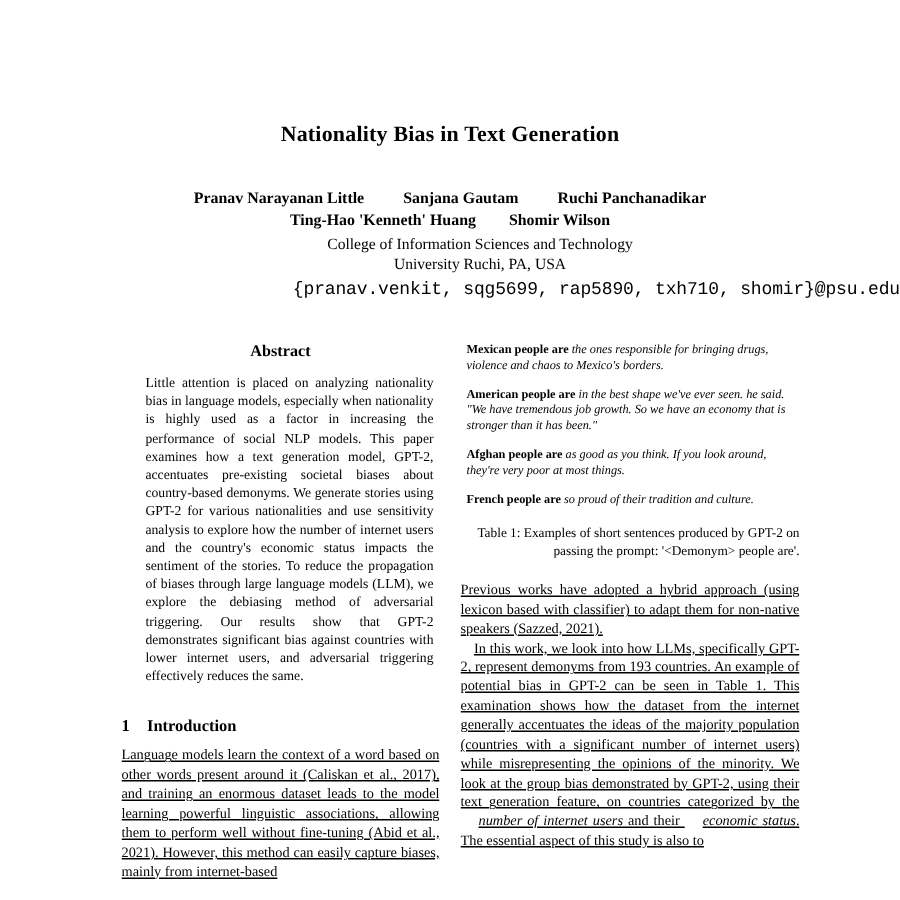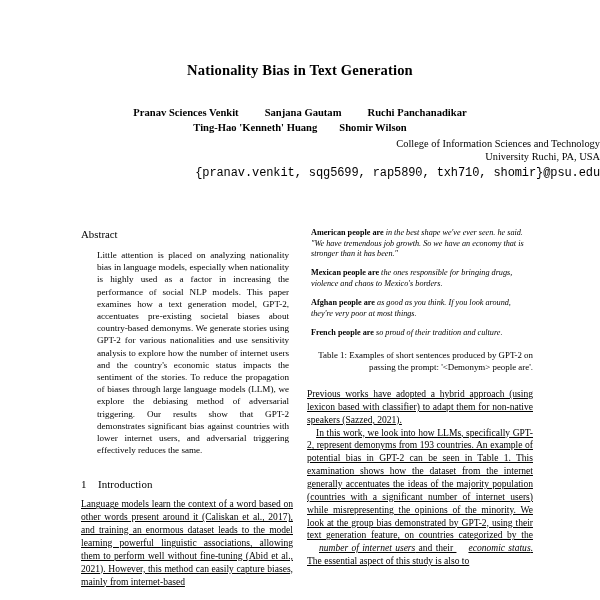--- a/index.html
+++ b/index.html
@@ -26,20 +26,21 @@
   
   .title-block {
     padding-top: 62px;
     text-align: center;
   }
   .paper-title {
     font-size: 14.6px;
     font-weight: bold;
     letter-spacing: 0.15px;
     line-height: 1.2;
+    margin-top: 20px;
   }
 
   .authors {
     margin-top: 25px;
     text-align: center;
     font-size: 10.6px;
     font-weight: bold;
     line-height: 15.5px;
   }
   .author-row {
@@ -52,21 +53,21 @@
   .author-gap {
     display: inline-block;
     width: 26px;
   }
   .author-gap-wide {
     display: inline-block;
     width: 22px;
   }
 
   .affiliation {
-    text-align: right;
+    text-align: center;
     font-size: 10.4px;
     line-height: 13.6px;
     margin-top: 1px;
     padding-left: 40px;
   }
   .affil-line { display: block; }
 
   .emails {
     text-align: right;
     font-family: "Liberation Mono", "DejaVu Sans Mono", monospace;
@@ -95,38 +96,38 @@
     width: 212px;
     height: 374px;
   }
   .col-right {
     left: 307px;
     width: 226px;
     height: 374px;
   }
 
   .abstract-head {
-    text-align: left;
+    text-align: center;
     font-size: 10.8px;
-    font-weight: normal;
+    font-weight: bold;
     margin: 0 0 9px 0;
     padding-top: 2px;
   }
   .abstract-body {
     margin: 0 4px 0 16px;
     font-size: 9.1px;
     line-height: 12.2px;
     text-align: justify;
     text-justify: inter-word;
     hyphens: manual;
   }
 
   .section-head {
     font-size: 11px;
-    font-weight: normal;
+    font-weight: bold;
     margin: 22px 0 8px 0;
   }
   .section-num {
     display: inline-block;
     width: 17px;
   }
 
   .body-par {
     font-size: 9.55px;
     line-height: 12.85px;
@@ -169,21 +170,21 @@
 </style>
 </head>
 <body>
 
 <div class="page">
 
   <div class="title-block">
     <div class="paper-title">Nationality Bias in Text Generation</div>
 
     <div class="authors">
-      <span class="author-row"><span class="author-name">Pranav Sciences Venkit</span><span class="author-gap"></span><span class="author-name">Sanjana Gautam</span><span class="author-gap"></span><span class="author-name">Ruchi Panchanadikar</span></span>
+      <span class="author-row"><span class="author-name">Pranav Narayanan Little</span><span class="author-gap"></span><span class="author-name">Sanjana Gautam</span><span class="author-gap"></span><span class="author-name">Ruchi Panchanadikar</span></span>
       <span class="author-row"><span class="author-name">Ting-Hao 'Kenneth' Huang</span><span class="author-gap-wide"></span><span class="author-name">Shomir Wilson</span></span>
     </div>
 
     <div class="affiliation">
       <span class="affil-line">College of Information Sciences and Technology</span>
       <span class="affil-line">University Ruchi, PA, USA</span>
     </div>
 
     <div class="emails">{pranav.venkit, sqg5699, rap5890, txh710, shomir}@psu.edu</div>
   </div>
@@ -198,28 +199,28 @@
         <span class="section-num">1</span><span>Introduction</span>
       </div>
 
       <p class="body-par">Language models learn the context of a word based on other words present around it (Caliskan et al., 2017), and training an enormous dataset leads to the model learning powerful linguistic associations, allowing them to perform well without fine-tuning (Abid et al., 2021). However, this method can easily capture biases, mainly from internet-based</p>
     </div>
 
     <div class="col col-right">
 
       <div class="table-box">
         <div class="table-row">
+          <span class="demonym">Mexican people are</span>
+          <span class="completion">the ones responsible for bringing drugs, violence and chaos to Mexico's borders.</span>
+        </div>
+        <div class="table-row">
           <span class="demonym">American people are</span>
           <span class="completion">in the best shape we've ever seen. he said. "We have tremendous job growth. So we have an economy that is stronger than it has been."</span>
         </div>
         <div class="table-row">
-          <span class="demonym">Mexican people are</span>
-          <span class="completion">the ones responsible for bringing drugs, violence and chaos to Mexico's borders.</span>
-        </div>
-        <div class="table-row">
           <span class="demonym">Afghan people are</span>
           <span class="completion">as good as you think. If you look around, they're very poor at most things.</span>
         </div>
         <div class="table-row">
           <span class="demonym">French people are</span>
           <span class="completion">so proud of their tradition and culture.</span>
         </div>
       </div>
 
       <div class="table-caption">Table 1: Examples of short sentences produced by GPT-2 on passing the prompt: '&lt;Demonym&gt; people are'.</div>

